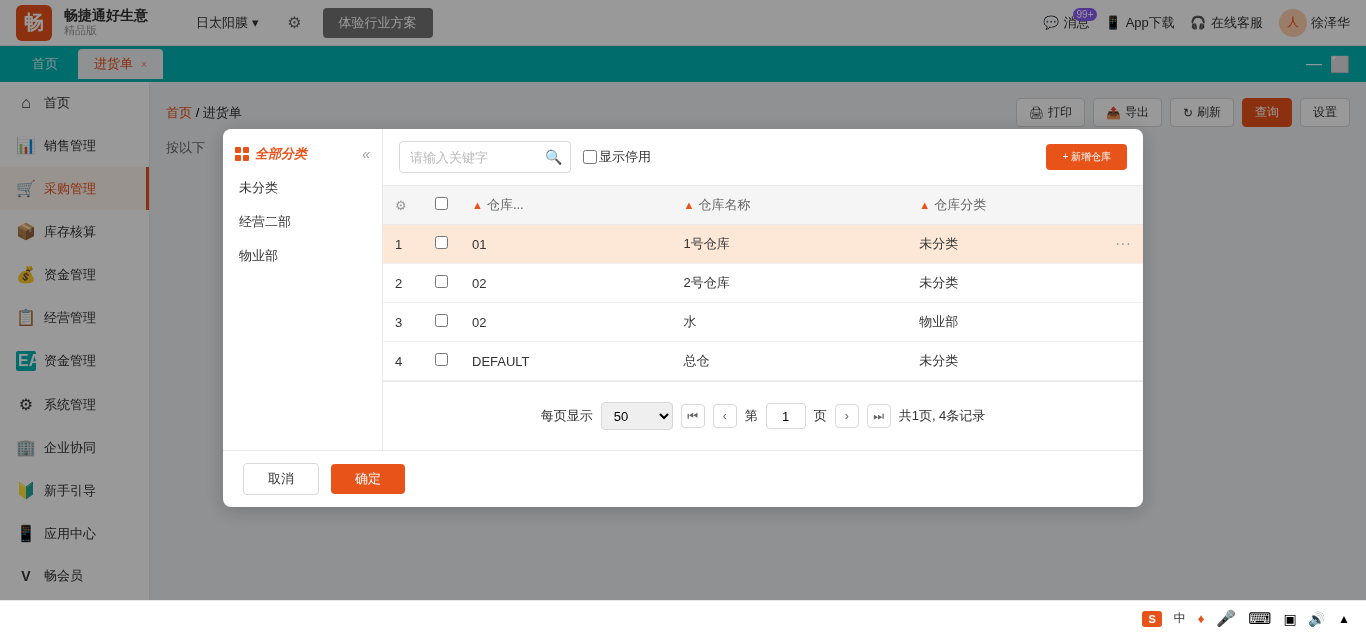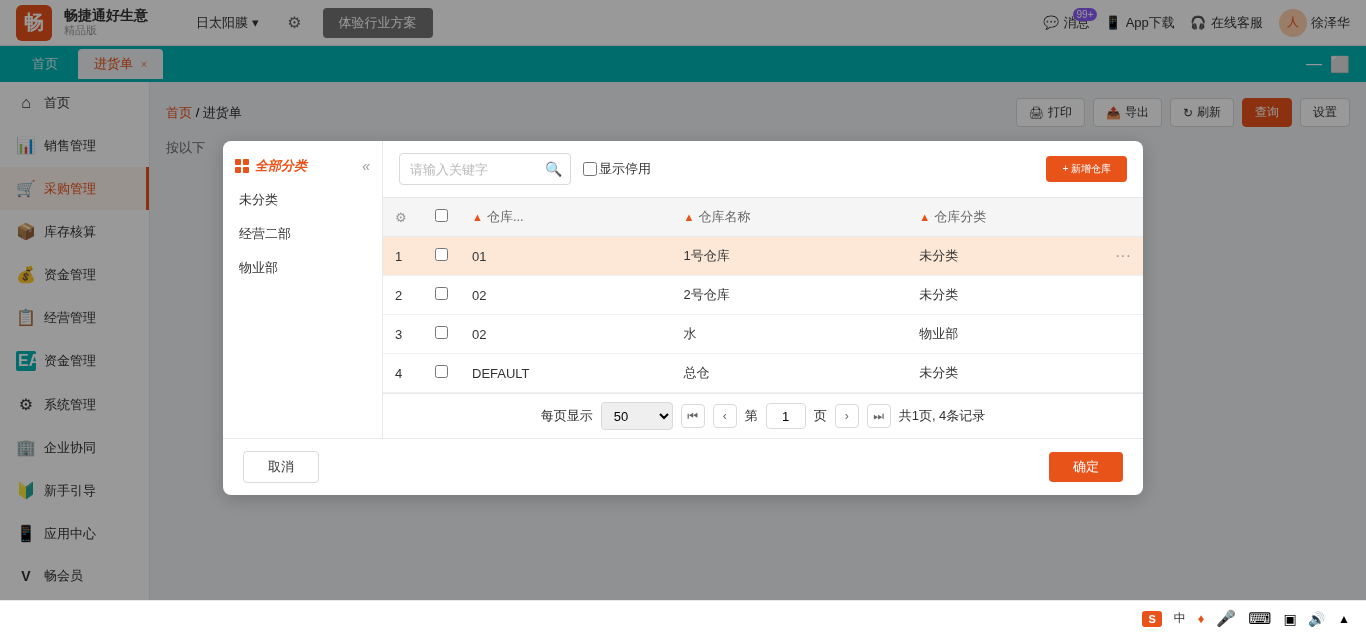--- a/index.html
+++ b/index.html
@@ -363,21 +363,21 @@
     }
     .sort-icon { color: #e8531a; font-size: 11px; }
     .gear-col { color: #999; }
     .row-actions { color: #999; font-size: 16px; cursor: pointer; }
 
     
     .pagination-bar {
       display: flex;
       align-items: center;
       justify-content: center;
-      padding: 8px 16px;
+      padding: 20px 16px;
       border-top: 1px solid #e8e8e8;
       gap: 8px;
       font-size: 13px;
       color: #333;
     }
     .page-size-select {
       border: 1px solid #d9d9d9;
       border-radius: 4px;
       padding: 2px 20px 2px 8px;
       font-size: 13px;
@@ -405,21 +405,21 @@
       border-radius: 4px;
       text-align: center;
       font-size: 13px;
       outline: none;
     }
 
     
     .modal-footer {
       display: flex;
       align-items: center;
-      justify-content: space-between;
+      justify-content: flex-start;
       padding: 12px 20px;
       border-top: 1px solid #e8e8e8;
       gap: 12px;
     }
     .cancel-btn {
       padding: 6px 24px;
       border: 1px solid #d9d9d9;
       background: #fff;
       border-radius: 4px;
       cursor: pointer;

